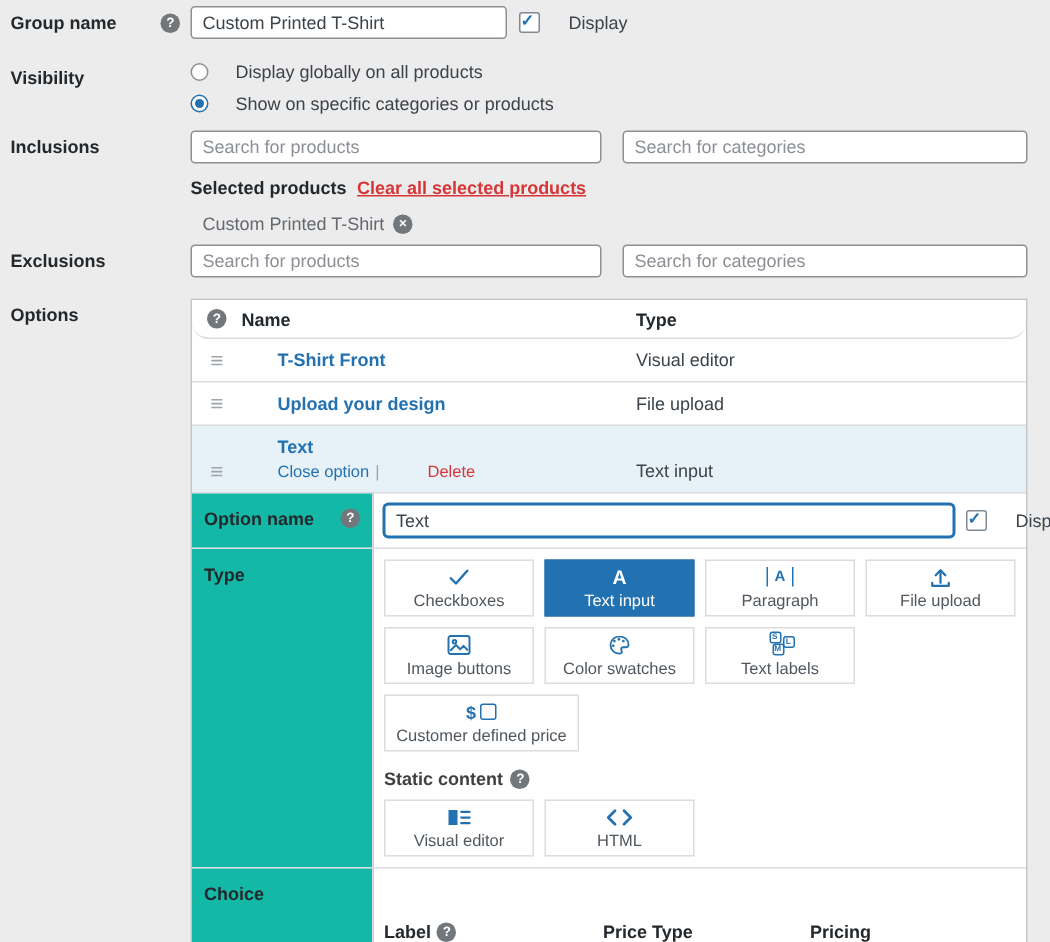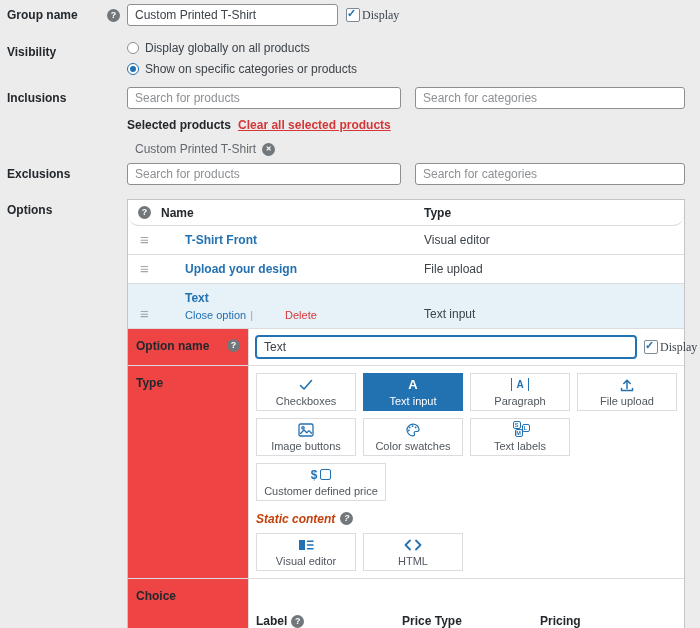--- a/index.html
+++ b/index.html
@@ -19,30 +19,30 @@
   
   .ti{
     height:22px;box-sizing:border-box;border:1px solid #8c8f94;border-radius:3px;
     padding:0 7px;font-family:"Liberation Sans",sans-serif;font-size:12px;color:#3c434a;
     background:#fff;outline:none;
   }
   .ti::placeholder{color:#8c8f94;}
   .ti.focused{border-color:#2271b1;box-shadow:0 0 0 1px #2271b1;}
 
   
-  .cbwrap{display:inline-flex;align-items:center;gap:2px;font-family:Liberation Serif, serif;}
+  .cbwrap{display:inline-flex;align-items:center;gap:19px;}
   .cb{
     width:12px;height:12px;border:1px solid #7e8993;border-radius:2px;background:#fff;
     position:relative;display:inline-block;flex-shrink:0;
   }
   .cb.checked::after{
     content:"\2713";position:absolute;left:0px;top:-2px;
     color:#2271b1;font-size:11px;font-weight:bold;
   }
-  .vrow{display:flex;align-items:center;gap:6px;margin-bottom:7px;cursor:pointer;}
+  .vrow{display:flex;align-items:center;gap:18px;margin-bottom:7px;cursor:pointer;}
   .radio{
     width:12px;height:12px;border:1px solid #8c8f94;border-radius:50%;background:#fff;
     position:relative;display:inline-block;flex-shrink:0;box-sizing:border-box;
   }
   .radio.sel{border-color:#2271b1;}
   .radio.sel::after{
     content:"";position:absolute;left:2px;top:2px;width:6px;height:6px;border-radius:50%;
     background:#2271b1;
   }
 
@@ -82,38 +82,38 @@
   .opt-link{color:#2271b1;font-weight:bold;text-decoration:none;cursor:pointer;}
   .actions{margin-top:4px;font-size:11px;}
   .act-link{color:#2271b1;text-decoration:none;cursor:pointer;}
   .act-del{color:#d63638;text-decoration:none;cursor:pointer;padding-left:28px;}
   .act-sep{color:#a0a5aa;margin:0 4px;}
   .act-sep::after{content:"|";}
 
   
   .p-row{display:flex;border-top:1px solid #dcdcde;}
   .p-label{
-    width:121px;box-sizing:border-box;background:#ef4444;border-right:1px solid #dcdcde;
+    width:121px;box-sizing:border-box;background:#14b8a6;border-right:1px solid #dcdcde;
     padding:10px 8px 8px;font-weight:bold;color:#23282d;
     display:flex;justify-content:space-between;align-items:flex-start;flex-shrink:0;
   }
   .p-content{flex:1;padding:7px;}
   .pc-name{display:flex;align-items:center;gap:8px;}
 
   
   .tiles{display:flex;flex-wrap:wrap;gap:7px;width:430px;}
   .tile{
     width:100px;height:38px;box-sizing:border-box;border:1px solid #dcdcde;background:#fff;
     display:flex;flex-direction:column;align-items:center;justify-content:center;gap:3px;
     font-size:11px;color:#50575e;cursor:pointer;text-align:center;
   }
   .tile.wide{width:130px;}
   .tile.selected{background:#2271b1;border-color:#2271b1;color:#fff;}
   .tic{height:15px;display:flex;align-items:center;justify-content:center;}
-  .static-label{margin:11px 0 7px;display:flex;align-items:flex-start;gap:5px;font-weight:bold;color:#c2410c;font-style:italic;}
+  .static-label{margin:11px 0 7px;display:flex;align-items:flex-end;gap:5px;font-weight:bold;color:#404040;}
 
   
   .ic-A{font-size:13px;font-weight:bold;color:#fff;line-height:13px;}
   .ic-A::after{content:"A";}
   .ic-para{
     border-left:1.4px solid #2271b1;border-right:1.4px solid #2271b1;
     padding:0 4px;font-size:10px;font-weight:bold;color:#2271b1;line-height:13px;
   }
   .ic-para::after{content:"A";}
   .ic-sml{position:relative;width:21px;height:16px;display:inline-block;}

